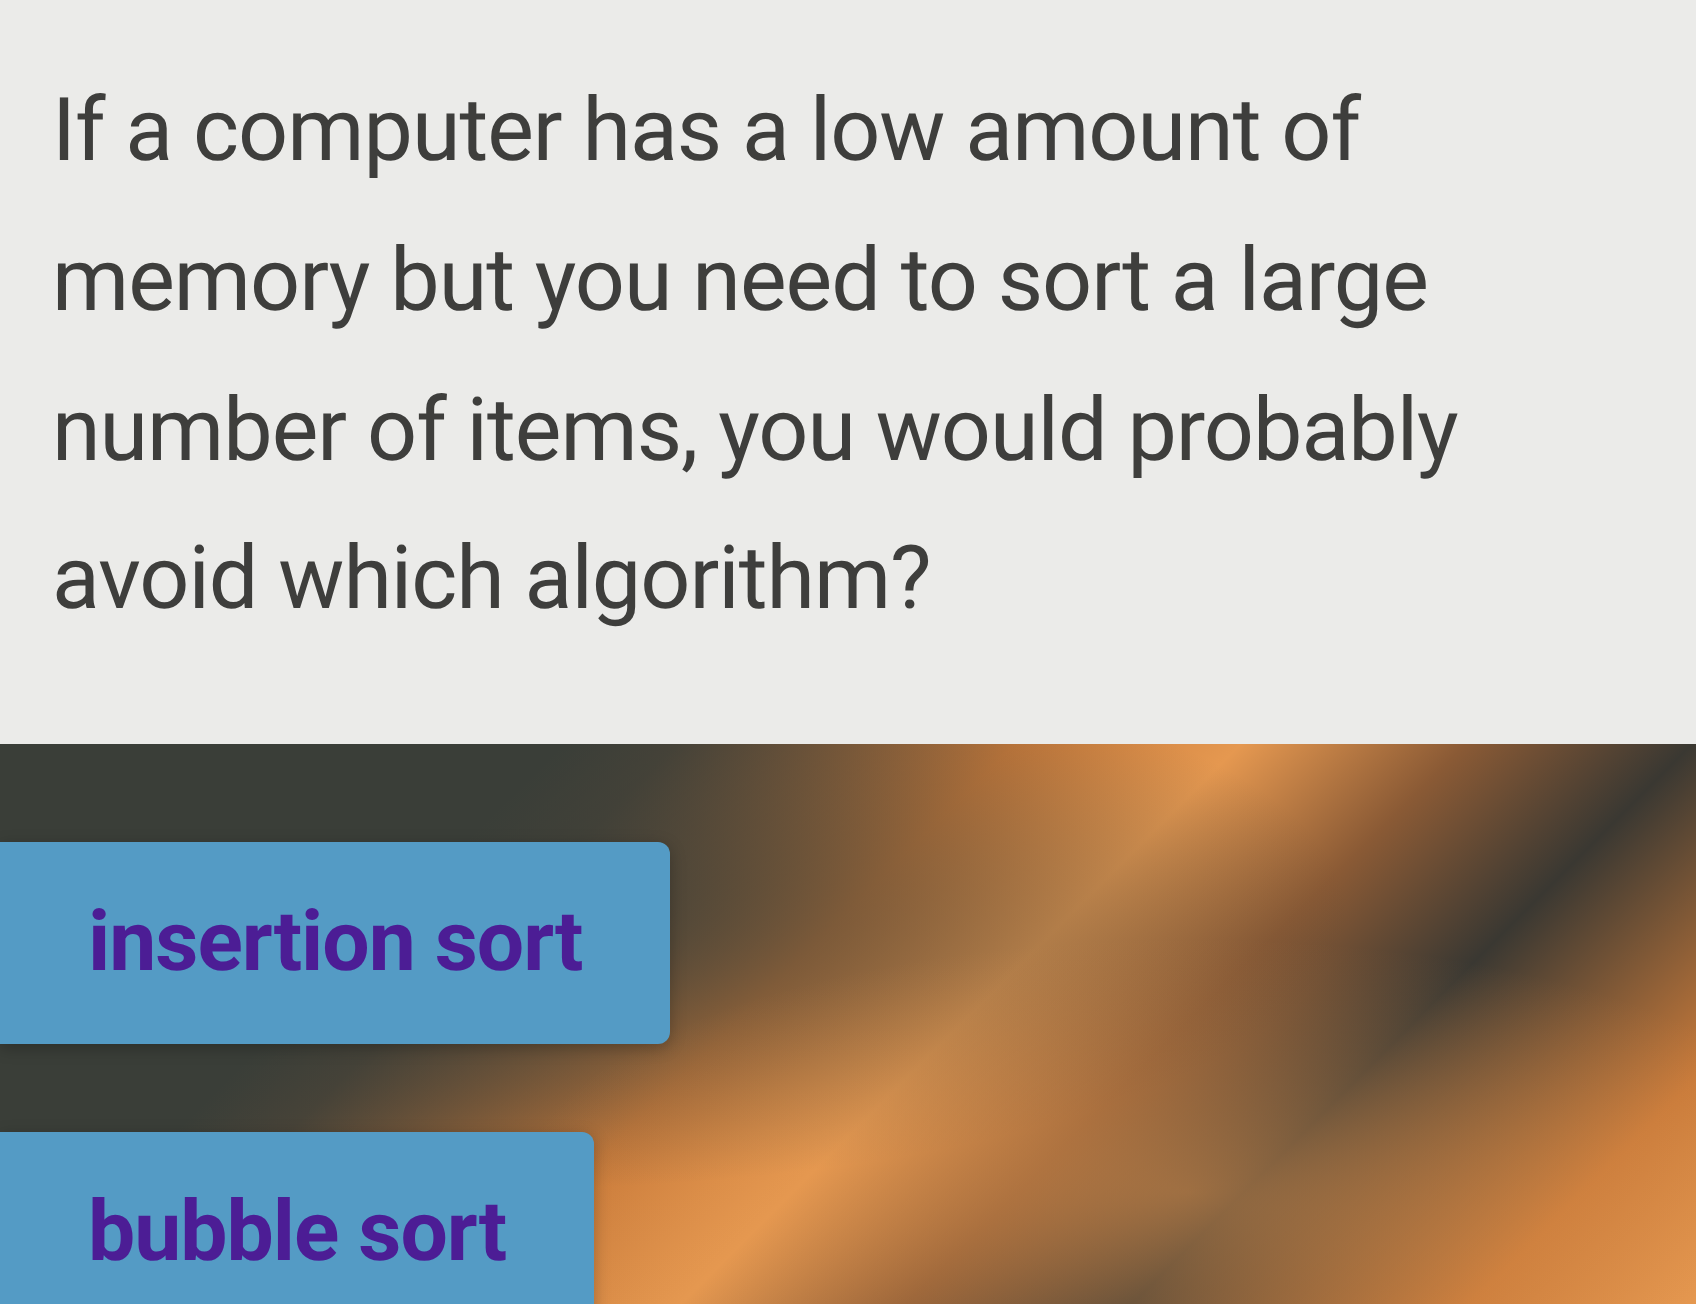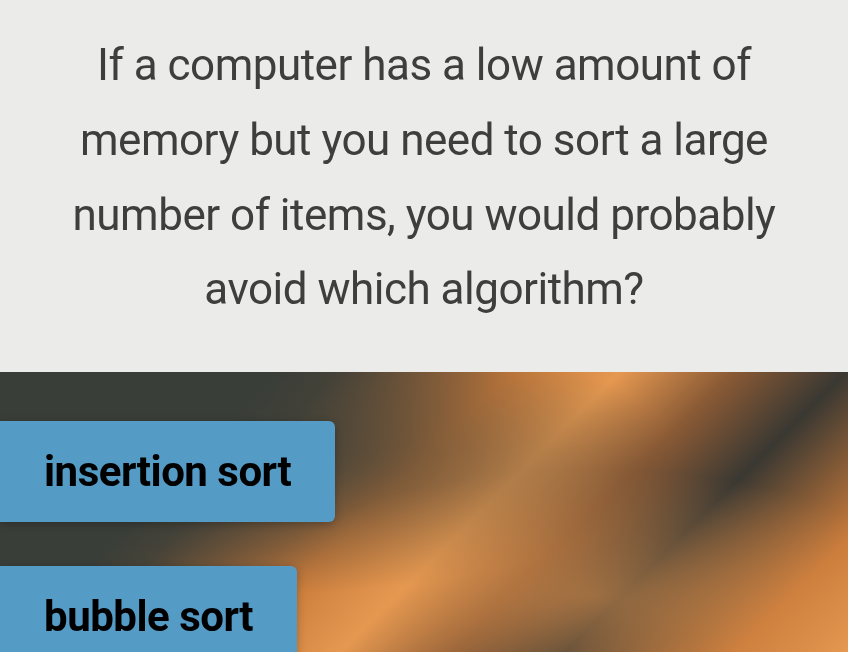--- a/index.html
+++ b/index.html
@@ -1,19 +1,18 @@
 <!DOCTYPE html>
 <html><head>
   <meta charset="utf-8">
   <style>
     * {
       margin: 0;
       padding: 0;
       box-sizing: border-box;
-      text-align: center;
     }
     body {
       width: 848px;
       height: 652px;
       overflow: hidden;
       font-family: -apple-system, BlinkMacSystemFont, "Segoe UI", Roboto, "Helvetica Neue", Arial, sans-serif;
       position: relative;
     }
     .question-panel {
       background: #ebebe9;
@@ -57,21 +56,21 @@
       left: 0;
       width: 848px;
       display: flex;
       flex-wrap: wrap;
       gap: 22px;
       padding-left: 0;
       align-items: flex-start;
     }
     .answer-button {
       background: #549bc5;
-      color: #000000;
+      color: #4c1d95;
       border: none;
       padding: 26px 44px;
       font-size: 42px;
       font-weight: 700;
       border-radius: 6px;
       cursor: pointer;
       box-shadow: 0 2px 8px rgba(0,0,0,0.25);
       font-family: inherit;
       letter-spacing: -0.5px;
       white-space: nowrap;

